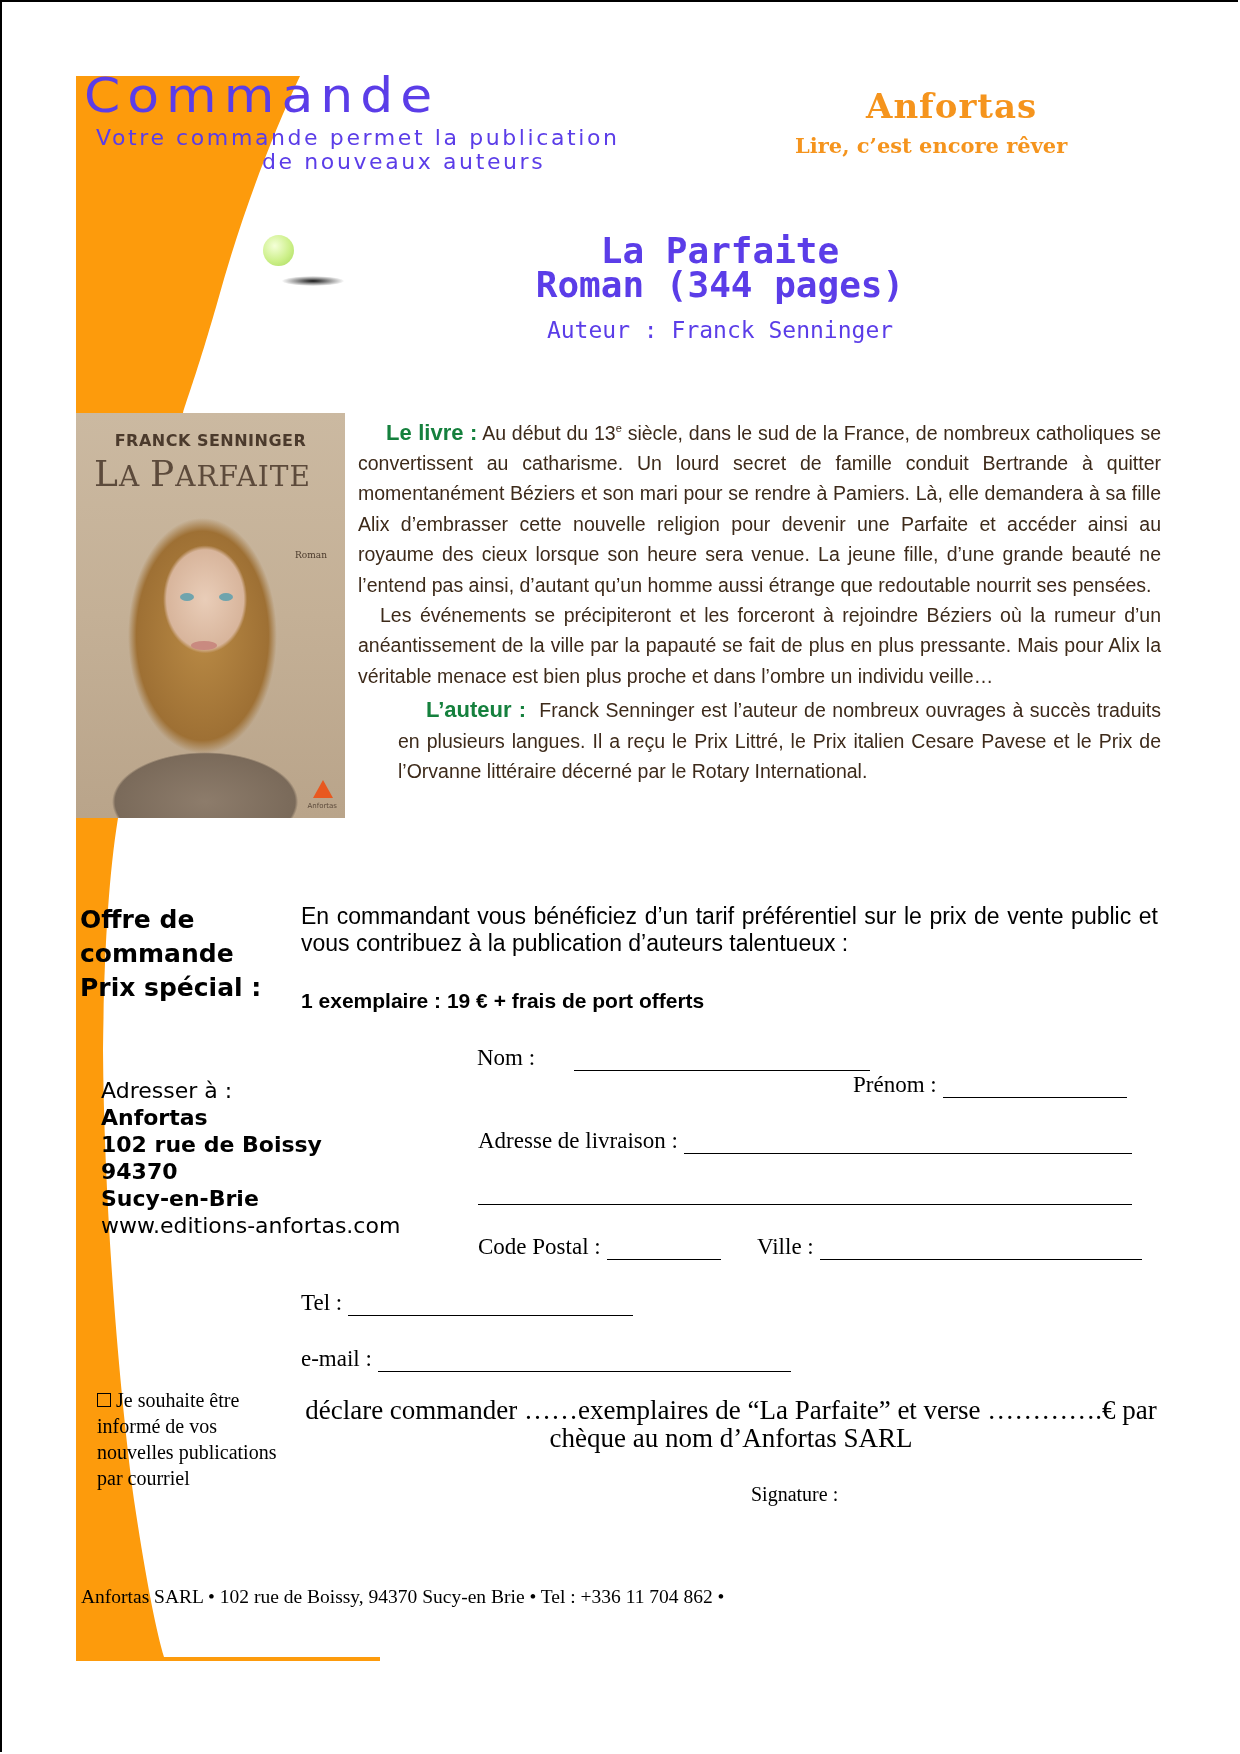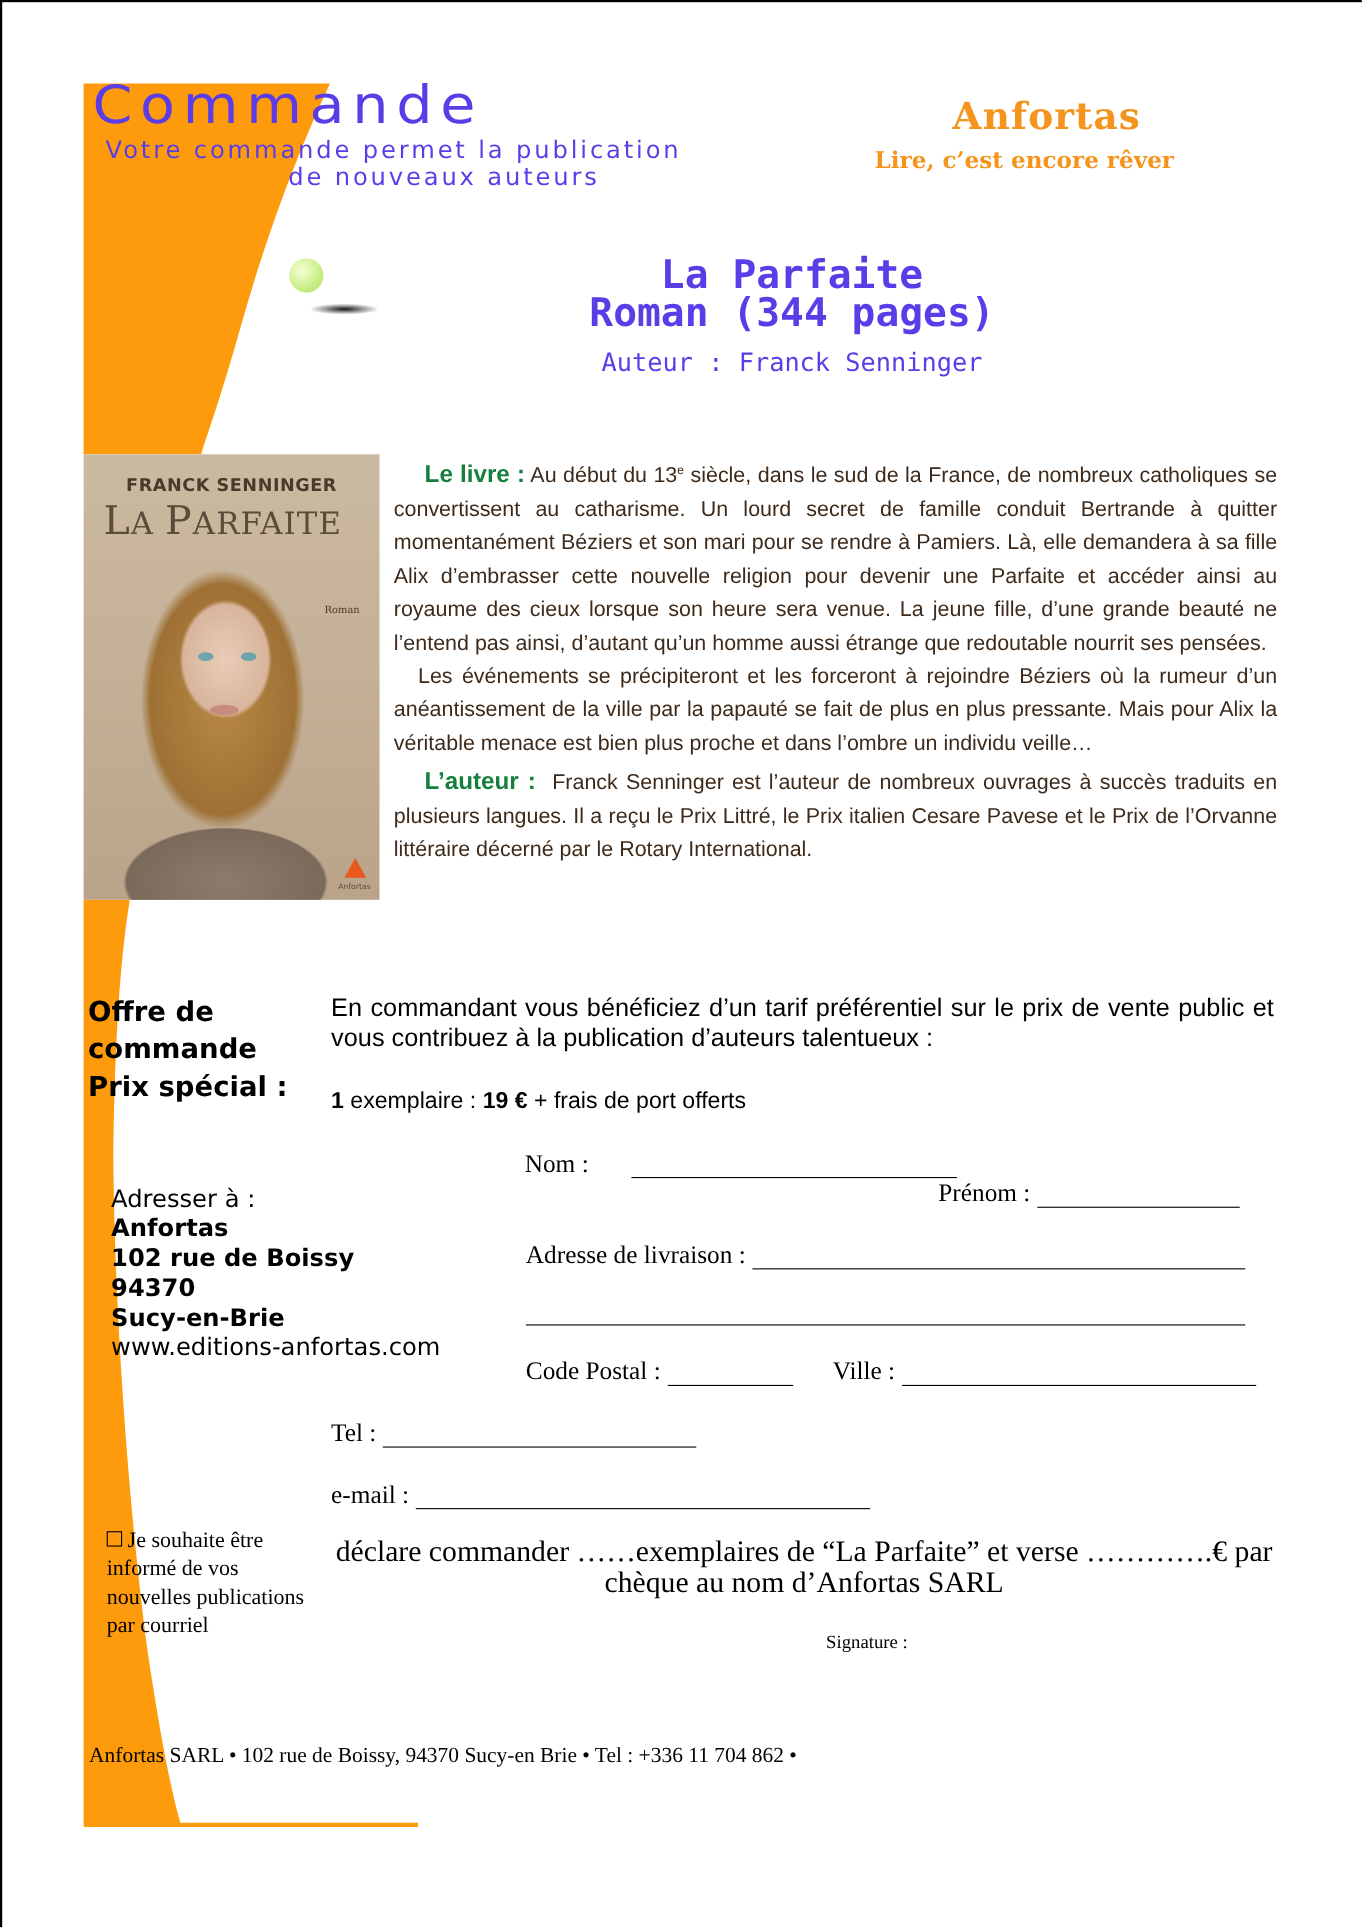--- a/index.html
+++ b/index.html
@@ -29,33 +29,33 @@
   .cover .c-logo { position:absolute; right:12px; bottom:20px; width:0; height:0; border-left:10px solid transparent; border-right:10px solid transparent; border-bottom:18px solid #e8581f; }
   .cover .c-logo-t { position:absolute; right:8px; bottom:8px; font-size:7px; color:#5c4a3b; font-family:"DejaVu Sans", sans-serif; }
 
   .body-text { left:358px; width:803px; font-family:"Liberation Sans", sans-serif; font-size:19.5px; color:#3d2a1a; line-height:30.4px; text-align:justify; }
   .body-text p { margin:0; }
   .body-text .lead { font-weight:bold; color:#15803d; font-size:22px; }
   .body-text sup { font-size:11px; }
 
   .offer-head { left:80px; top:903px; font-family:"DejaVu Sans", sans-serif; font-weight:bold; font-size:25px; line-height:34px; color:#000; }
   .offer-text { left:301px; top:903px; width:857px; font-family:"Liberation Sans", sans-serif; font-size:23px; line-height:27px; text-align:justify; }
-  .offer-price { left:301px; top:989px; font-family:"Liberation Sans", sans-serif; font-size:21px; }
+  .offer-price { left:301px; top:989px; font-family:"Liberation Sans", sans-serif; font-size:21px;font-weight:bold; }
 
   .addr { left:101px; top:1077px; font-family:"DejaVu Sans", sans-serif; font-size:22px; line-height:27px; color:#000; }
   .addr .b { font-weight:bold; }
 
   .field { font-family:"Liberation Serif", serif; font-size:23px; white-space:nowrap; display:flex; align-items:flex-end; }
   .field .line { display:inline-block; border-bottom:1.5px solid #000; height:18px; margin-left:6px; }
 
   .optin { left:97px; top:1387px; width:190px; font-family:"Liberation Serif", serif; font-size:20px; line-height:26px; }
   .optin .box { display:inline-block; width:12px; height:12px; border:1.5px solid #000; margin-right:5px; vertical-align:0px; }
 
   .declare { left:301px; top:1396px; width:860px; font-family:"Liberation Serif", serif; font-size:27px; line-height:28px;text-align:center; }
-  .sign { left:751px; top:1483px; font-family:"Liberation Serif", serif; font-size:17px; }
+  .sign { left:751px; top:1483px; font-family:"Liberation Serif", serif; font-size:20px; }
 
   .footer { left:81px; top:1584px; font-family:"Liberation Serif", serif; font-size:19.5px; line-height:26px; white-space:nowrap; }
   .footer a { color:#7b1a6d; text-decoration:underline; }
 </style>
 </head>
 <body>
 
 <svg class="orange" width="1240" height="1754" viewBox="0 0 1240 1754">
   <path d="M76,76 L300,76 C270,140 240,220 218,300 C198,370 190,390 183,413 L76,413 Z" fill="#fd9b0c"></path>
   <path d="M76,818 L118,818 C108,880 104,960 103,1050 C104,1200 118,1380 134,1500 C146,1580 156,1630 164,1657 L380,1657 L380,1661 L76,1661 Z" fill="#fd9b0c"></path>
@@ -94,21 +94,21 @@
   <div class="c-eye" style="left:104px;"></div>
   <div class="c-eye" style="left:143px;"></div>
   <div class="abs" style="left:115px;top:228px;width:26px;height:9px;border-radius:50%;background:#c98a80;"></div>
   <div class="c-logo"></div>
   <div class="c-logo-t">Anfortas</div>
 </div>
 
 <div class="abs body-text" style="top:413px;">
   <p style="text-indent:28px;"><span class="lead">Le livre :</span> <span>Au début du 13</span><sup>e</sup><span> siècle, dans le sud de la France, de nombreux catholiques se convertissent au catharisme. Un lourd secret de famille conduit Bertrande à quitter momentanément Béziers et son mari pour se rendre à Pamiers. Là, elle demandera à sa fille Alix d’embrasser cette nouvelle religion pour devenir une Parfaite et accéder ainsi au royaume des cieux lorsque son heure sera venue. La jeune fille, d’une grande beauté ne l’entend pas ainsi, d’autant qu’un homme aussi étrange que redoutable nourrit ses pensées.</span></p>
   <p style="text-indent:22px;">Les événements se précipiteront et les forceront à rejoindre Béziers où la rumeur d’un anéantissement de la ville par la papauté se fait de plus en plus pressante. Mais pour Alix la véritable menace est bien plus proche et dans l’ombre un individu veille…</p>
-  <p style="text-indent:28px;margin-top:4px;"><span class="lead">L’auteur :</span>&nbsp; <span>Franck Senninger est l’auteur de nombreux ouvrages à succès traduits en plusieurs langues. Il a reçu le Prix Littré, le Prix italien Cesare Pavese et le Prix de l’Orvanne littéraire décerné par le Rotary International.</span></p>
+  <p style="text-indent:28px;margin-top:4px;margin-left:40px;"><span class="lead">L’auteur :</span>&nbsp; <span>Franck Senninger est l’auteur de nombreux ouvrages à succès traduits en plusieurs langues. Il a reçu le Prix Littré, le Prix italien Cesare Pavese et le Prix de l’Orvanne littéraire décerné par le Rotary International.</span></p>
 </div>
 
 <div class="abs offer-head">
   <div>Offre de</div>
   <div>commande</div>
   <div>Prix spécial :</div>
 </div>
 <div class="abs offer-text">En commandant vous bénéficiez d’un tarif préférentiel sur le prix de vente public et vous contribuez à la publication d’auteurs talentueux :</div>
 <div class="abs offer-price"><b>1</b><span> exemplaire : </span><b>19 €</b><span> + frais de port offerts</span></div>
 

